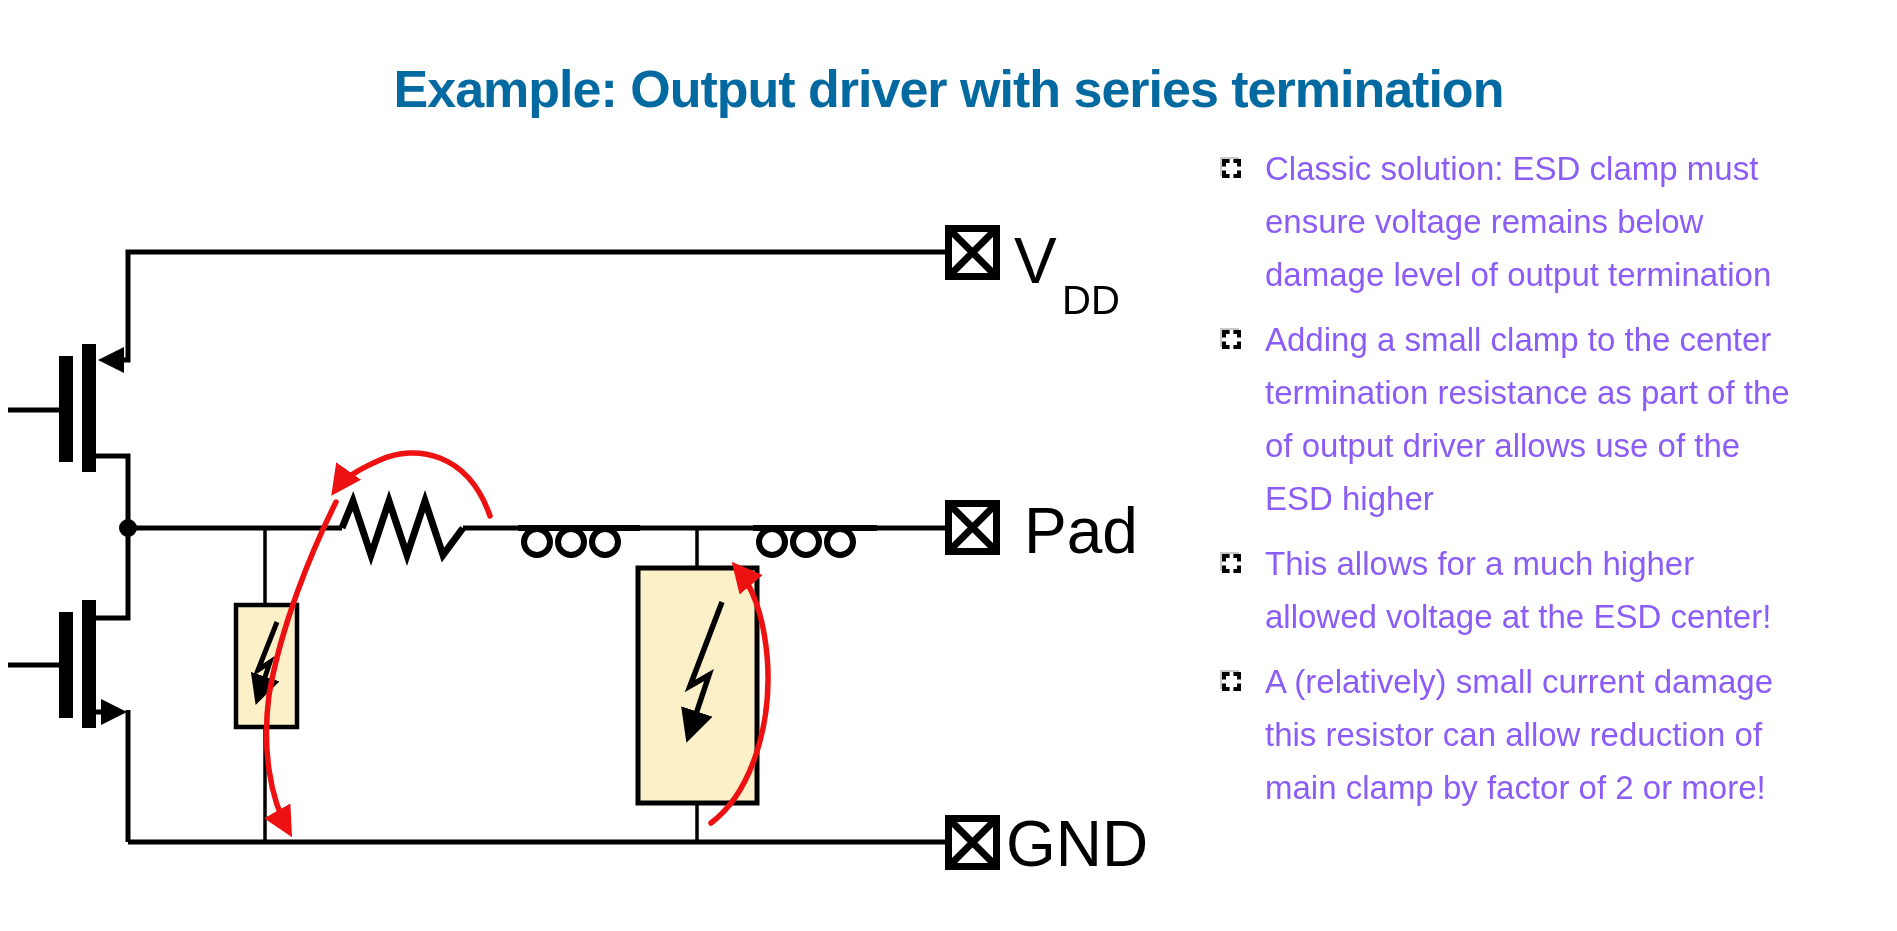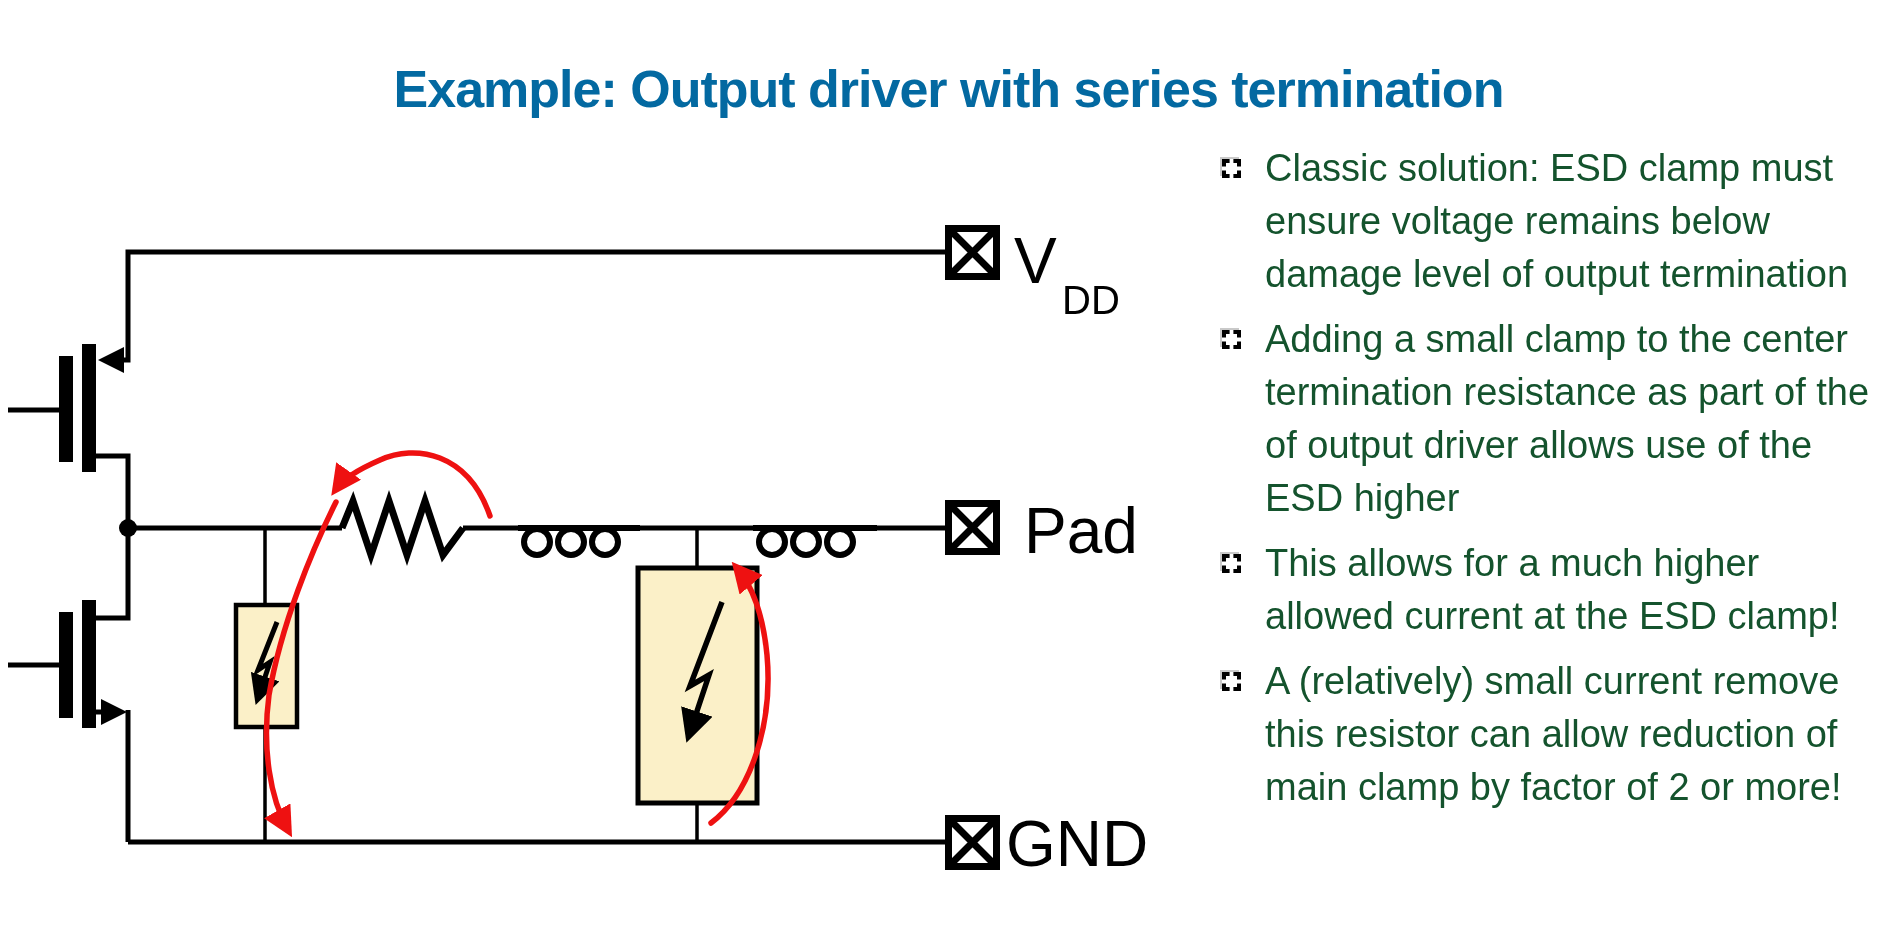--- a/index.html
+++ b/index.html
@@ -12,21 +12,21 @@
     text-align:center;font-weight:bold;font-size:52px;letter-spacing:-1px;
     color:#0369a1;
   }
   svg.circuit{position:absolute;left:0;top:0;}
   .bullets{position:absolute;left:1222px;top:142px;width:668px;}
   .bullet{display:flex;align-items:flex-start;margin-bottom:12px;}
   .glyph{
     flex:0 0 auto;width:11px;height:11px;margin-top:17px;margin-right:24px;
     border:4px dashed #000;background:#fff;box-shadow:-2px -2px 0 #c9c9c9;
   }
-  .lines{font-size:38px;line-height:53px;color:#14532d;}
+  .lines{font-size:33px;line-height:53px;color:#8b5cf6;}
   .ln{white-space:nowrap;}
 </style>
 </head>
 <body>
 
 <h1 class="title">Example: Output driver with series termination</h1>
 
 <svg class="circuit" width="1210" height="931" viewBox="0 0 1210 931">
   <defs>
     <g id="padsym">
@@ -129,27 +129,27 @@
       <div class="ln">termination resistance as part of the</div>
       <div class="ln">of output driver allows use of the</div>
       <div class="ln">ESD higher</div>
     </div>
   </div>
 
   <div class="bullet">
     <span class="glyph"></span>
     <div class="lines">
       <div class="ln">This allows for a much higher</div>
-      <div class="ln">allowed current at the ESD clamp!</div>
+      <div class="ln">allowed voltage at the ESD center!</div>
     </div>
   </div>
 
   <div class="bullet">
     <span class="glyph"></span>
     <div class="lines">
-      <div class="ln">A (relatively) small current remove</div>
+      <div class="ln">A (relatively) small current damage</div>
       <div class="ln">this resistor can allow reduction of</div>
       <div class="ln">main clamp by factor of 2 or more!</div>
     </div>
   </div>
 
 
 </div>
 
 </body></html>

